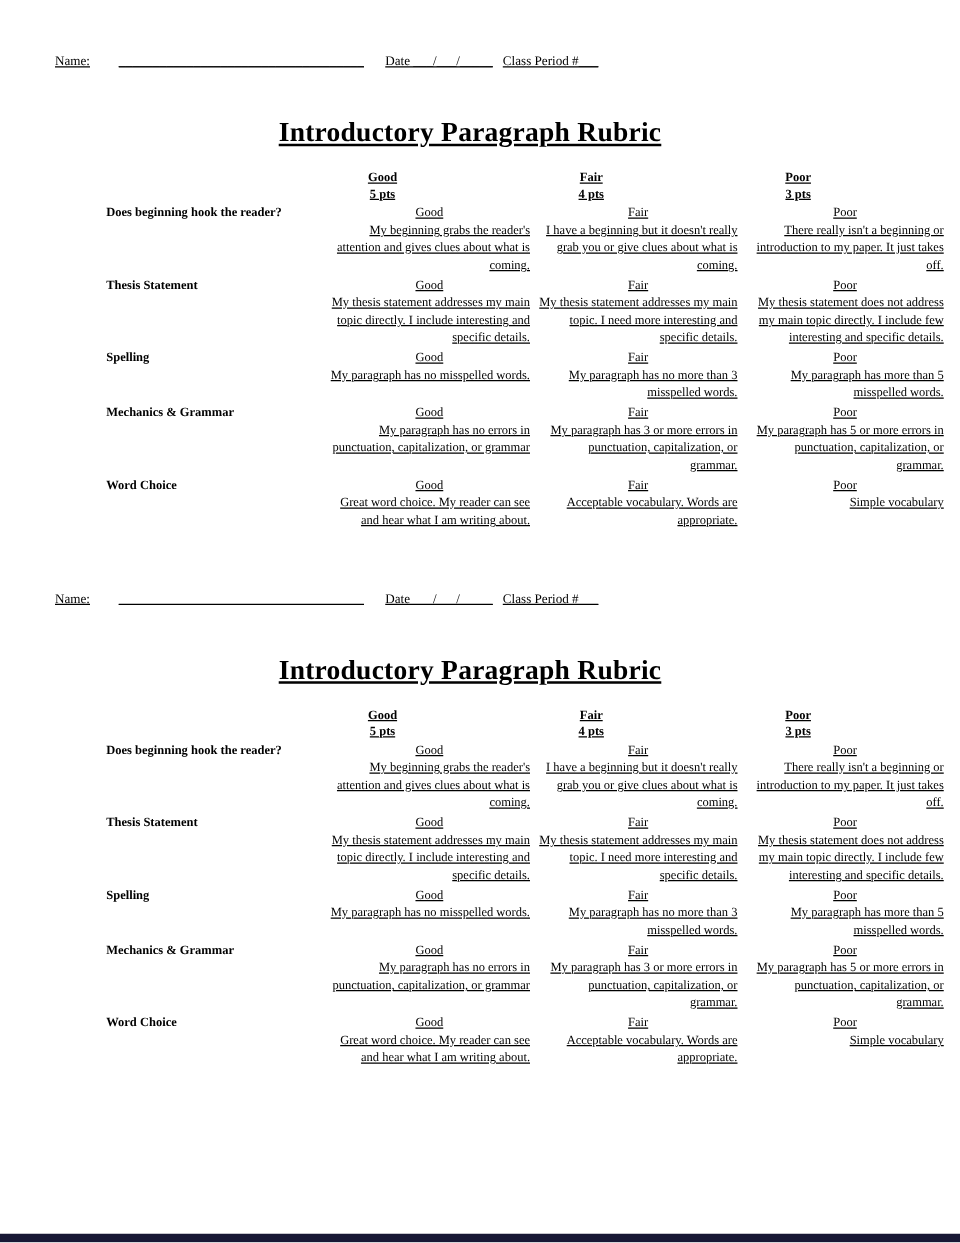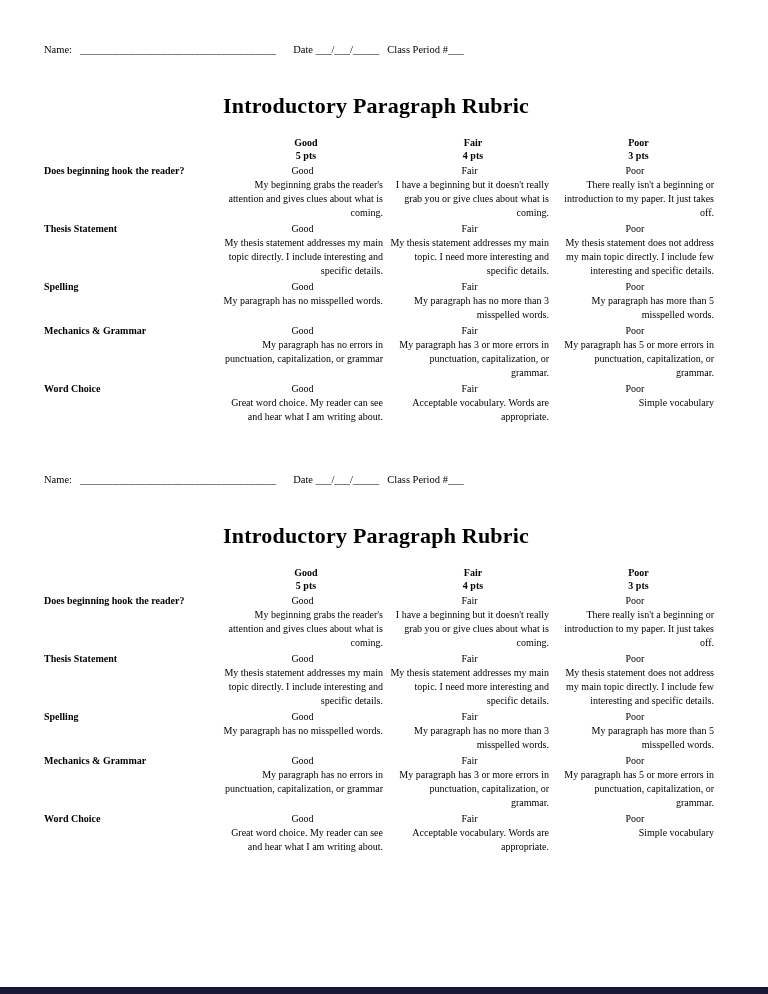--- a/index.html
+++ b/index.html
@@ -7,50 +7,50 @@
   .page {
     position: relative;
     width: 768px;
     height: 994px;
     margin: 0 auto;
     background: #ffffff;
     font-family: "Liberation Serif", serif;
     color: #000;
     overflow: hidden;
   }
-  .rubric-copy { padding: 0 60px 0 44px; }
+  .rubric-copy { padding: 0 60px 0 44px; text-decoration: underline; }
   .copy-a { padding-top: 44px; }
   .copy-b { padding-top: 50px; }
 
   .name-line {
     display: flex;
     align-items: baseline;
     font-size: 10.5px;
     white-space: nowrap;
   }
-  .name-line .blank { margin-left: 8px; letter-spacing: 0.2px; }
+  .name-line .blank { margin-left: 23px; letter-spacing: 0.2px; }
   .name-line .date  { margin-left: 17px; }
   .name-line .cls   { margin-left: 8px; }
 
   .title {
     text-align: center;
     font-size: 22px;
     font-weight: bold;
     margin: 38px 0 17px 0;
     letter-spacing: 0.2px;
   }
 
   .grid {
     display: grid;
     grid-template-columns: 178px 168px 166px 165px;
   }
   .head { font-weight: bold; font-size: 10px; line-height: 13px; }
   .col-head { text-align: center; }
 
-  .row { font-size: 10px; line-height: 14px; margin-top: 2px; }
+  .row { font-size: 10px; line-height: 14px; margin-top: 2px; margin-left: 41px; }
   .crit { font-weight: bold; padding-right: 8px; }
   .copy-a .crit-wrap { max-width: 148px; }
   .cell { padding-right: 7px; }
   .lvl { text-align: center; }
   .txt { text-align: right; }
 
   .bottom-bar {
     position: absolute;
     left: 0; right: 0; bottom: 0;
     height: 7px;

